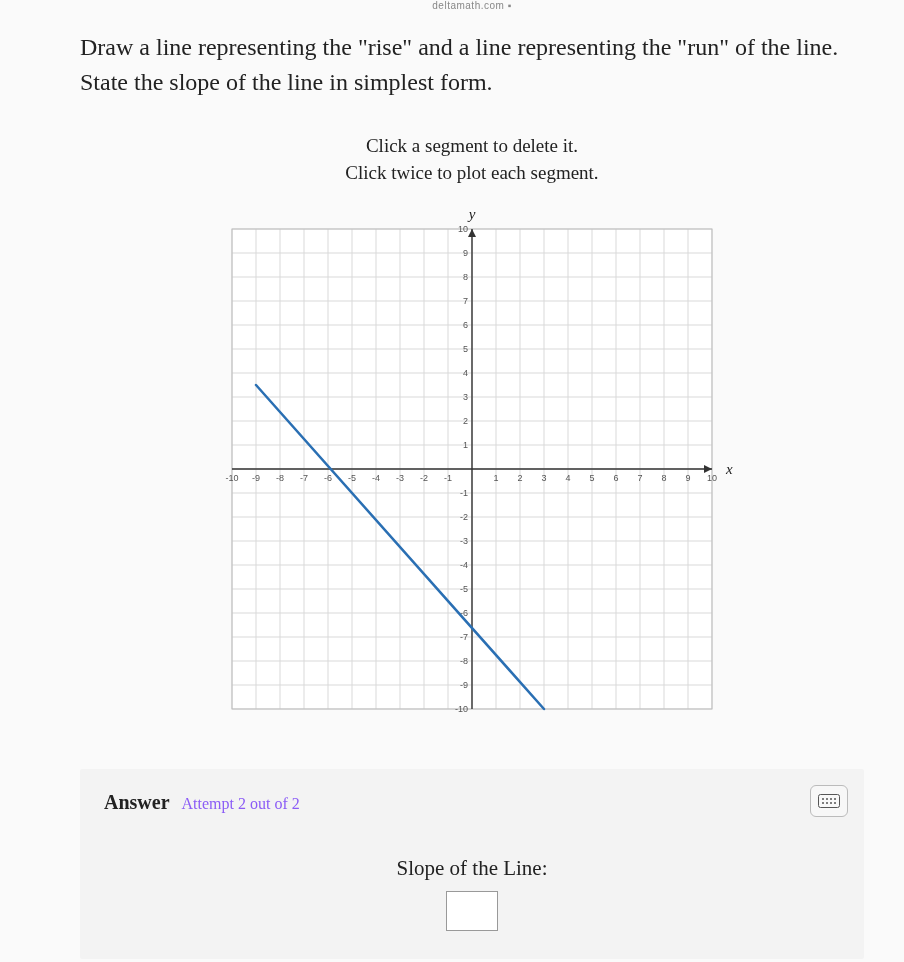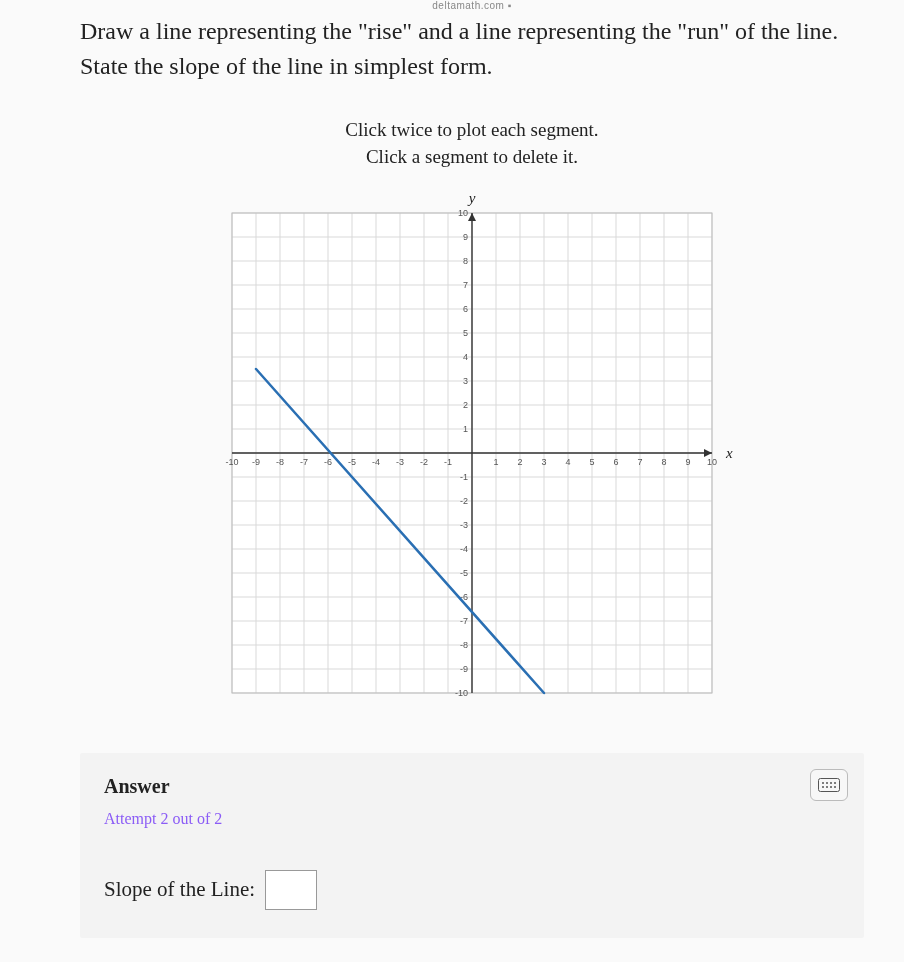--- a/index.html
+++ b/index.html
@@ -21,21 +21,21 @@
     text-align: center;
     font-size: 10px;
     color: #888;
     font-family: Arial, sans-serif;
     letter-spacing: 0.5px;
     height: 14px;
   }
   .question {
     font-size: 24px;
     line-height: 1.45;
-    margin-top: 0;
+    margin-top: 16px;
     margin-bottom: 32px;
   }
   .instructions {
     text-align: center;
     font-size: 19px;
     line-height: 1.45;
     margin-bottom: 12px;
   }
   .graph-wrap {
     display: flex;
@@ -47,34 +47,34 @@
     background: #f3f3f3;
     border-radius: 2px;
     padding: 22px 24px 28px 24px;
     position: relative;
   }
   .answer-row {
     display:flex;
     align-items: baseline;
     gap: 12px;
     margin-bottom: 42px;
-    flex-direction: column;
   }
   .answer-label {
     font-weight: bold;
     font-size: 20px;
   }
   .attempt {
     font-size: 16px;
     color: #8b5cf6;
   }
   .slope-row {
     display:flex;
     align-items:center;
     gap: 10px;
+    flex-direction: column;
   }
   .slope-label {
     font-size: 21px;
   }
   .slope-input {
     width: 52px;
     height: 40px;
     border: 1px solid #999;
     background: #fff;
     font-size: 18px;
@@ -110,22 +110,22 @@
 </style>
 </head>
 <body>
 
 <div class="page">
   <div class="url-frag">deltamath.com ▪</div>
 
   <div class="question">Draw a line representing the "rise" and a line representing the "run" of the line. State the slope of the line in simplest form.</div>
 
   <div class="instructions">
+    <div>Click a segment to delete it.</div>
     <div>Click twice to plot each segment.</div>
-    <div>Click a segment to delete it.</div>
   </div>
 
   <div class="graph-wrap">
     <svg class="graph" width="560" height="540" viewBox="0 0 560 540">
 
     <rect x="40" y="30" width="480" height="480" fill="#ffffff" stroke="none"></rect>
         <line x1="40" y1="30" x2="40" y2="510" stroke="#d9d9d9" stroke-width="1"></line>
         <line x1="64" y1="30" x2="64" y2="510" stroke="#d9d9d9" stroke-width="1"></line>
         <line x1="88" y1="30" x2="88" y2="510" stroke="#d9d9d9" stroke-width="1"></line>
         <line x1="112" y1="30" x2="112" y2="510" stroke="#d9d9d9" stroke-width="1"></line>

